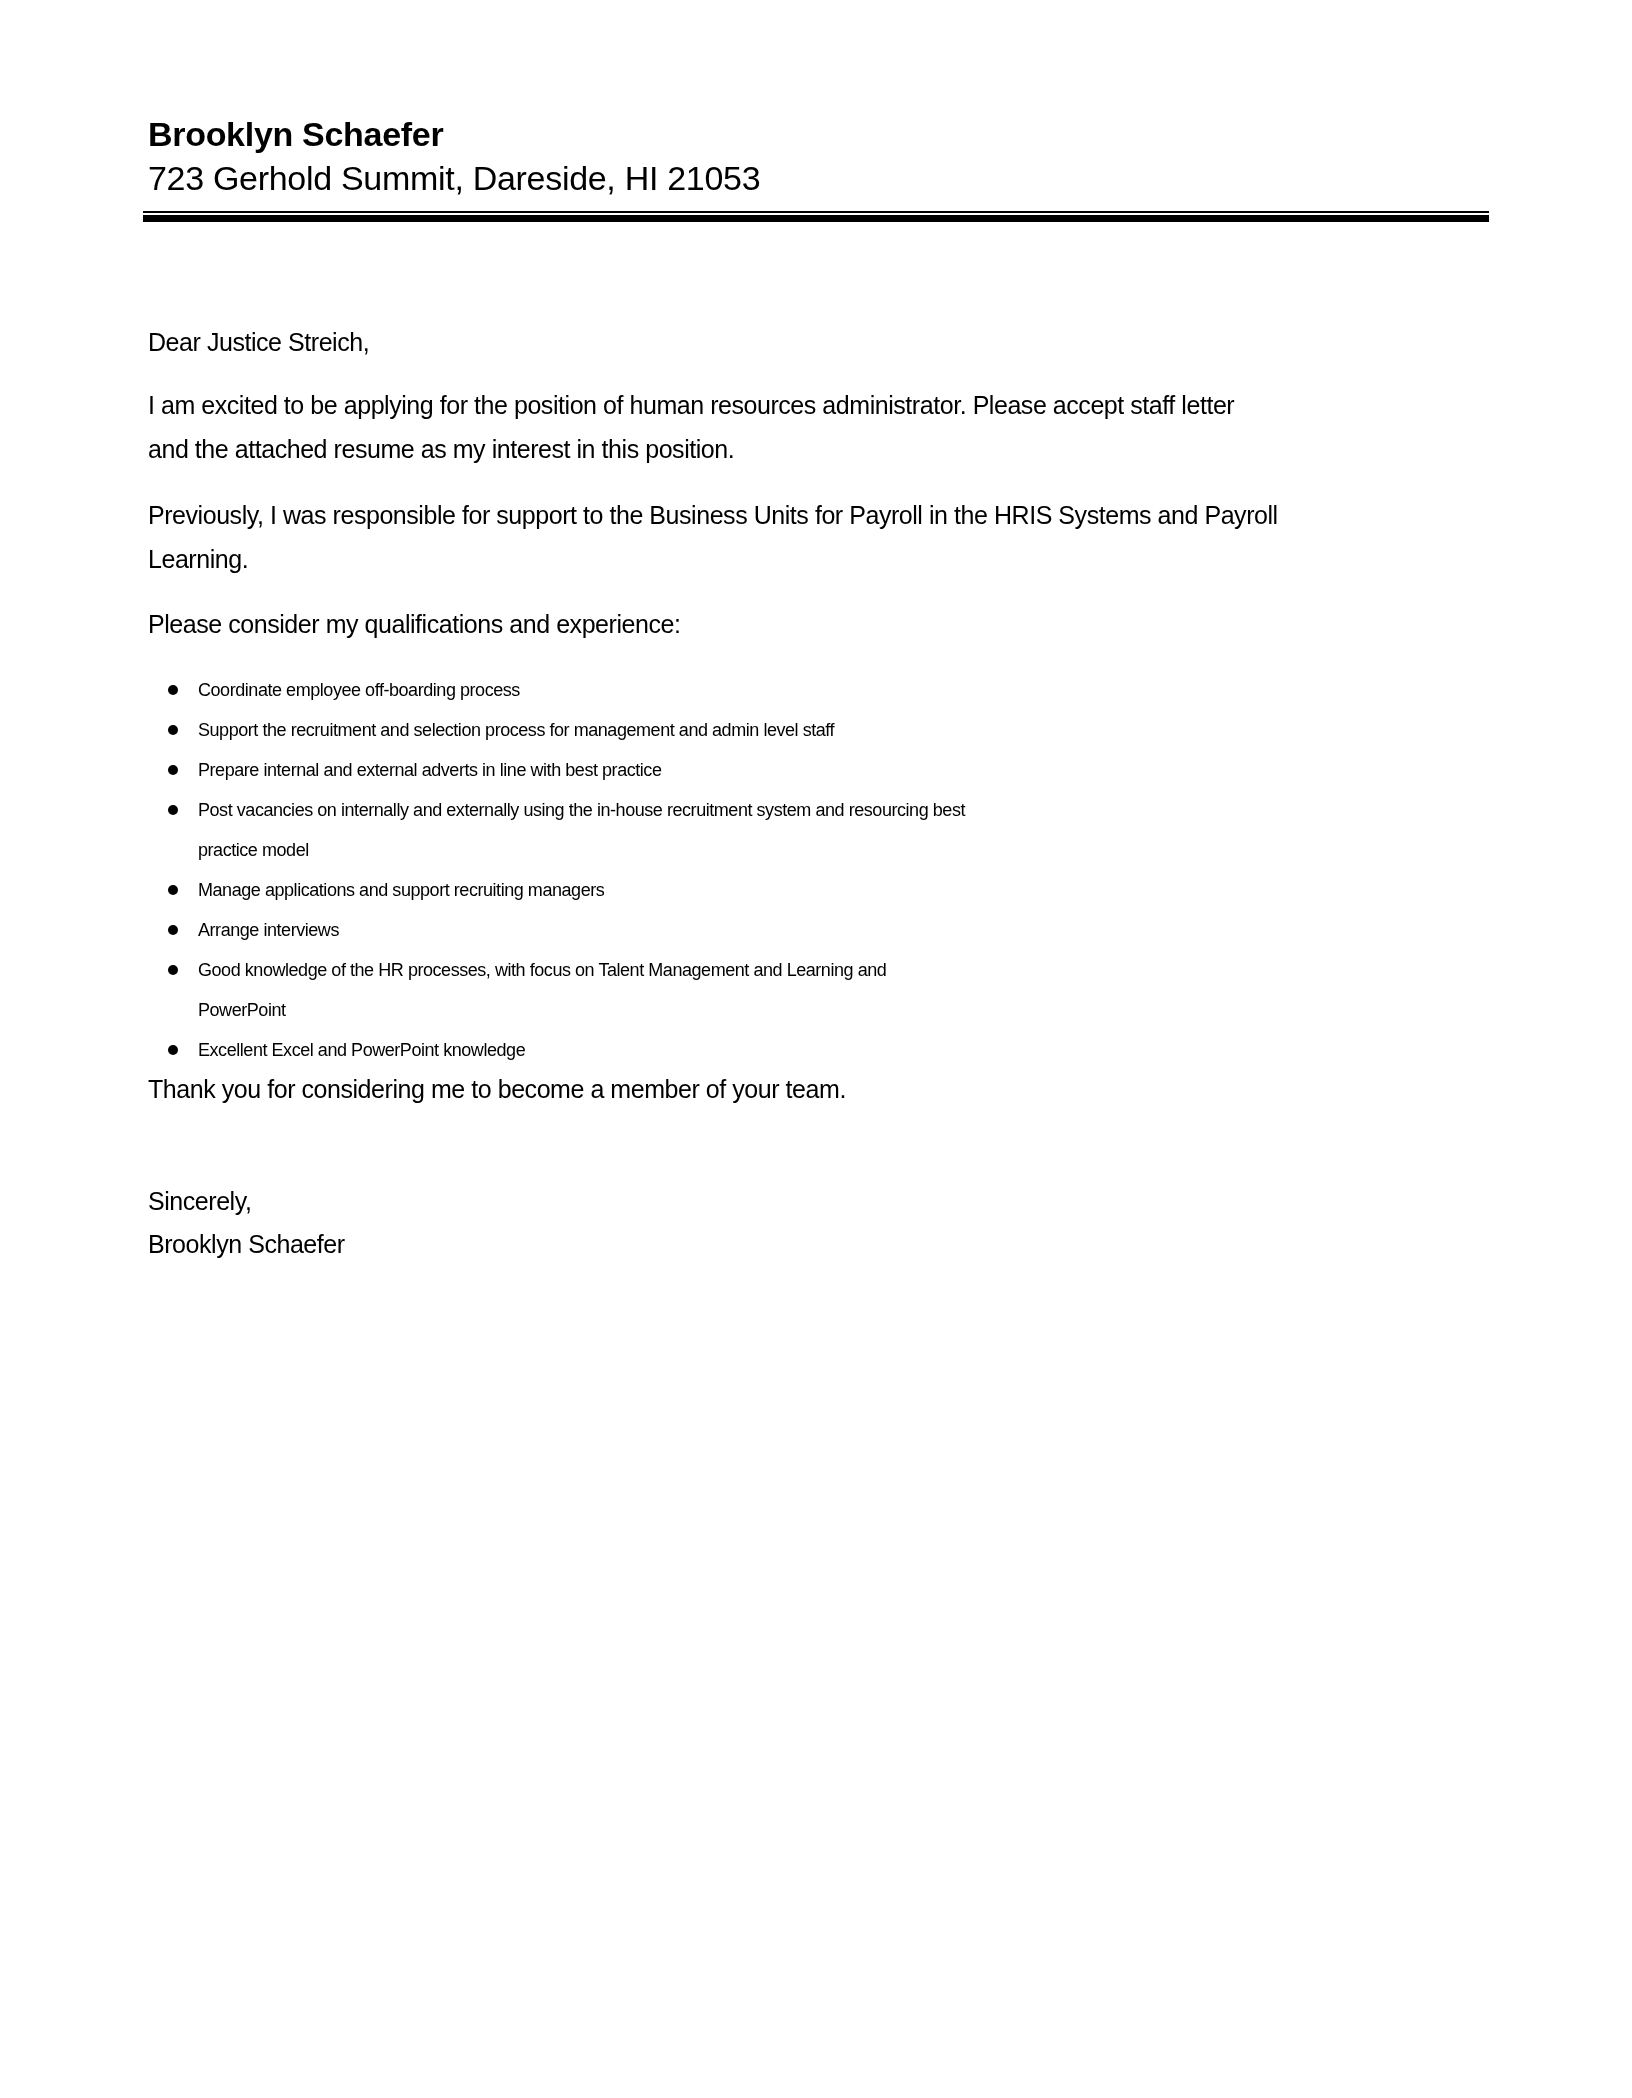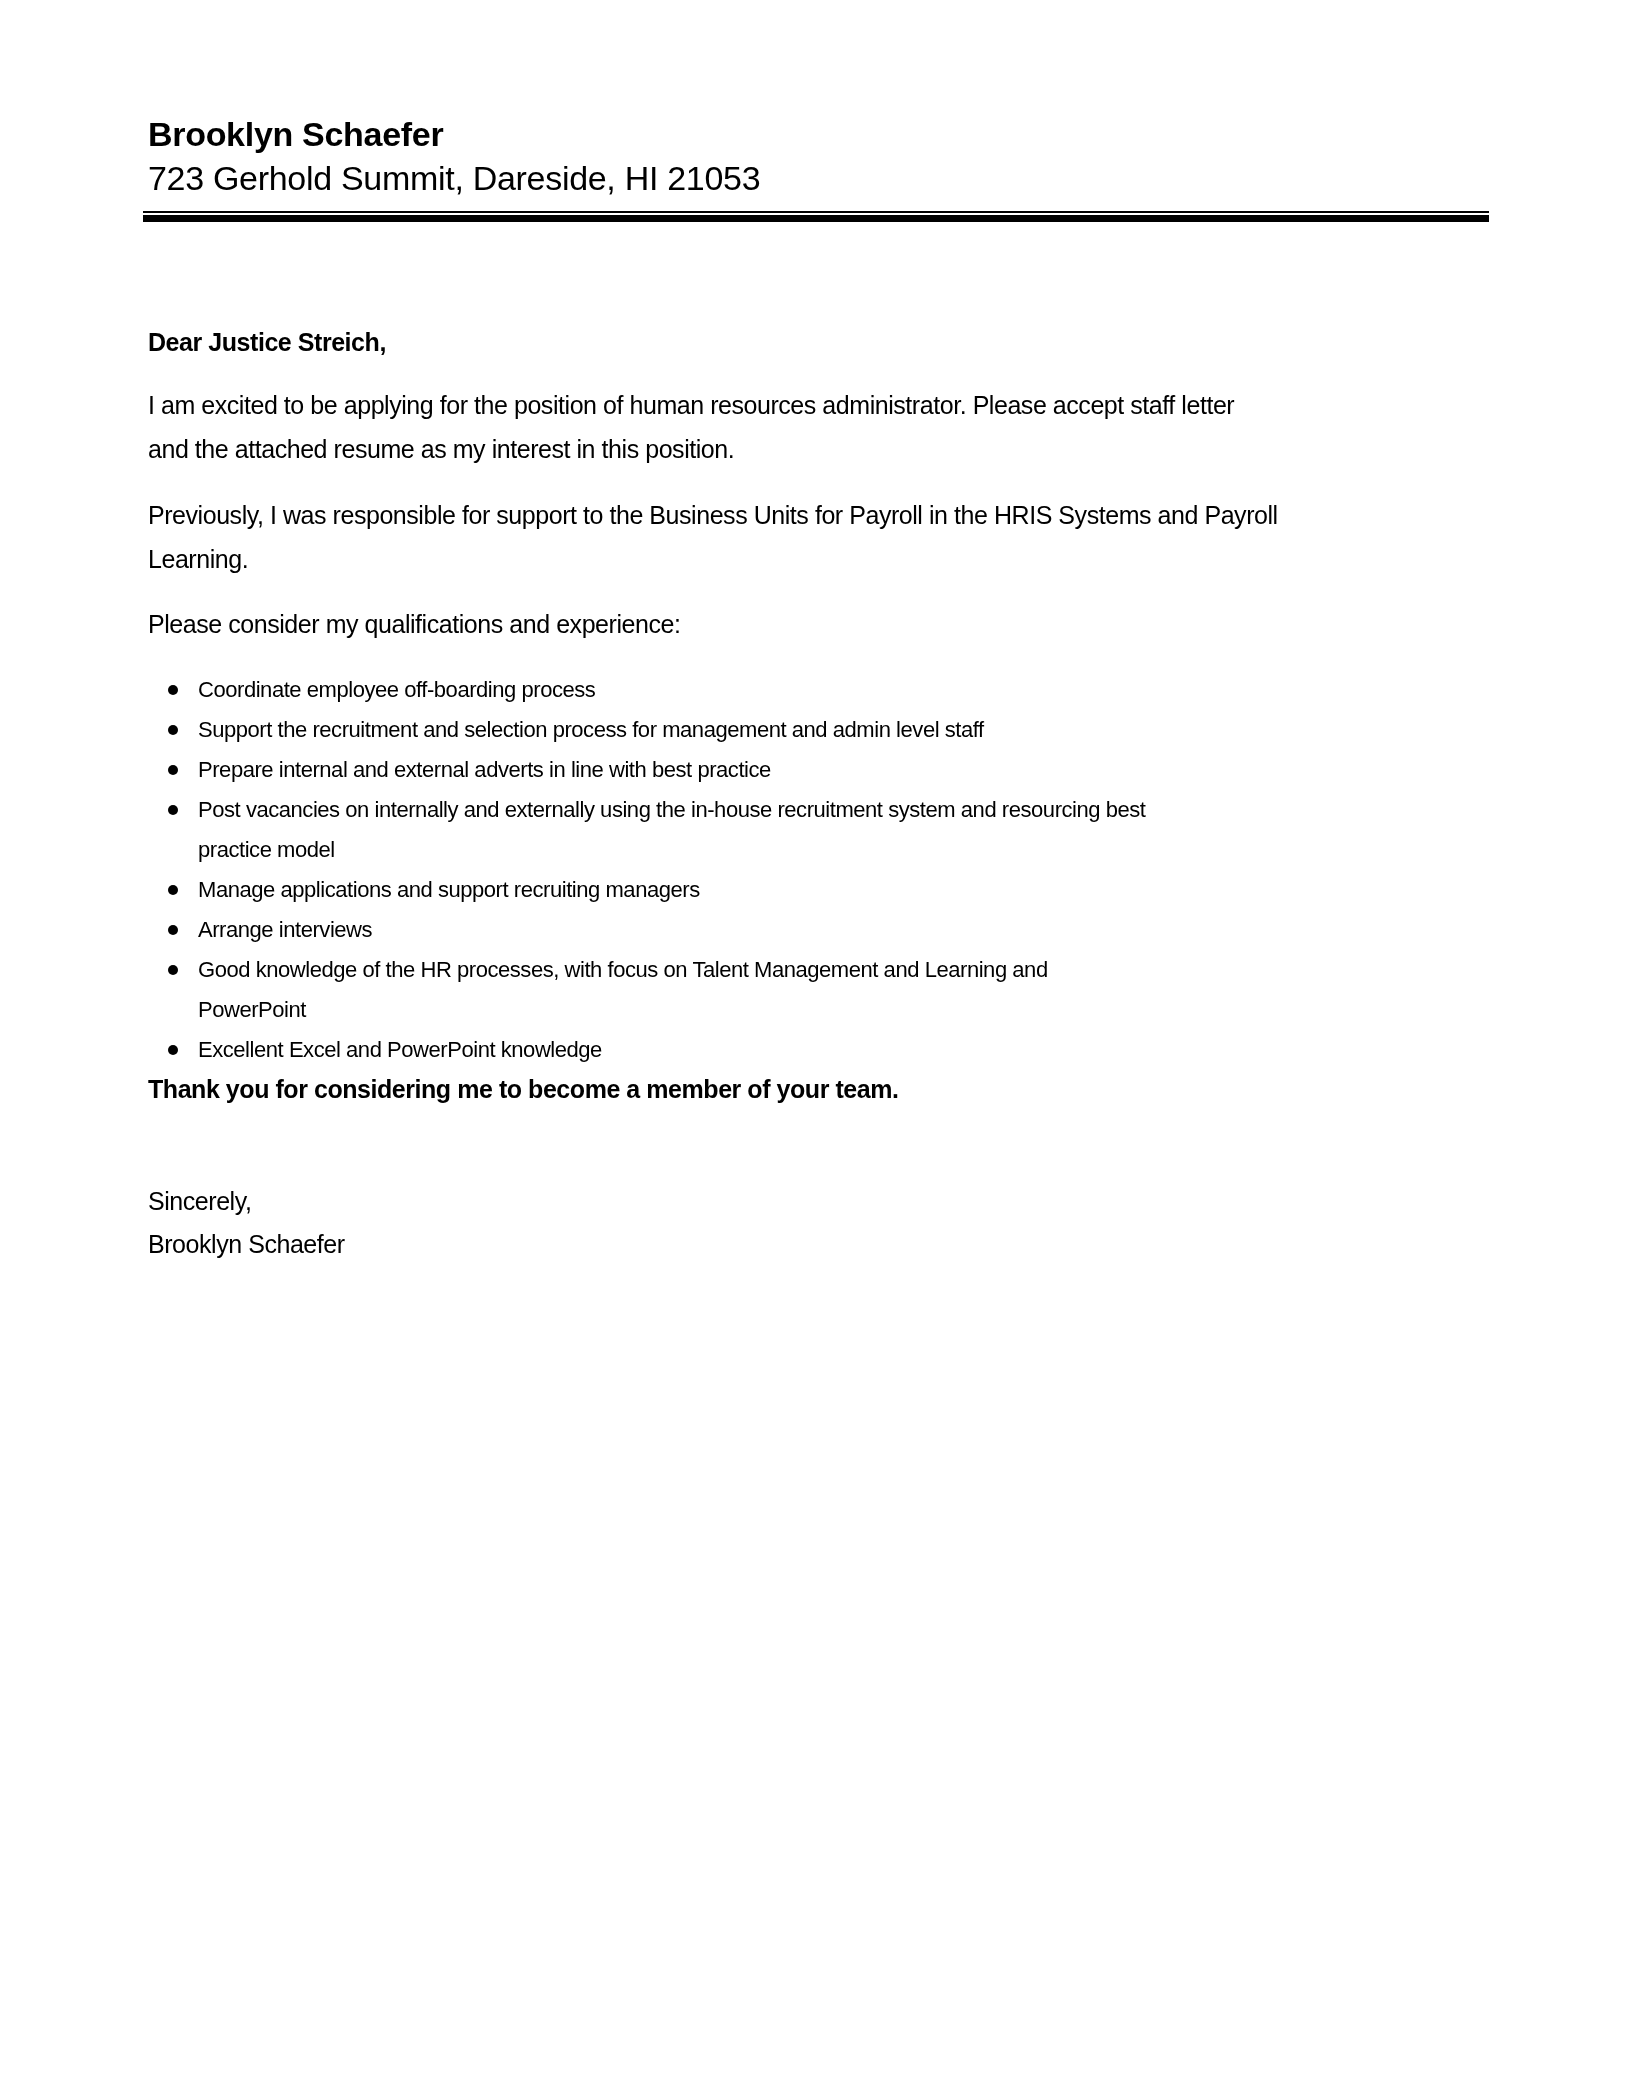--- a/index.html
+++ b/index.html
@@ -9,23 +9,23 @@
 
   .name { position: absolute; left: 148px; top: 112px; font-size: 34px; font-weight: bold;
           line-height: 44px; white-space: nowrap; letter-spacing: -0.3px; }
   .address { position: absolute; left: 148px; top: 160px; font-size: 34px; line-height: 36px;
              white-space: nowrap; letter-spacing: -0.3px; }
   .rule-thin { position: absolute; left: 143px; width: 1346px; top: 211px; height: 2px; background: #000; }
   .rule-thick { position: absolute; left: 143px; width: 1346px; top: 215px; height: 7px; background: #000; }
 
   .line { position: absolute; left: 148px; font-size: 25px; line-height: 44px;
           white-space: nowrap; letter-spacing: -0.45px; }
-  .bold { font-weight: bold; }
+  .bold { font-weight: normal; }
 
-  .bullet-line { position: absolute; left: 198px; font-size: 22px; line-height: 40px;
+  .bullet-line { position: absolute; left: 198px; font-size: 18px; line-height: 40px;
                  white-space: nowrap; letter-spacing: -0.45px; }
   .bullet-dot { position: absolute; left: 168px; width: 10px; height: 10px; border-radius: 50%; background: #000; }
 </style>
 </head>
 <body>
 
 <div class="page">
 
   <div class="name">Brooklyn Schaefer</div>
   <div class="address">723 Gerhold Summit, Dareside, HI 21053</div>

